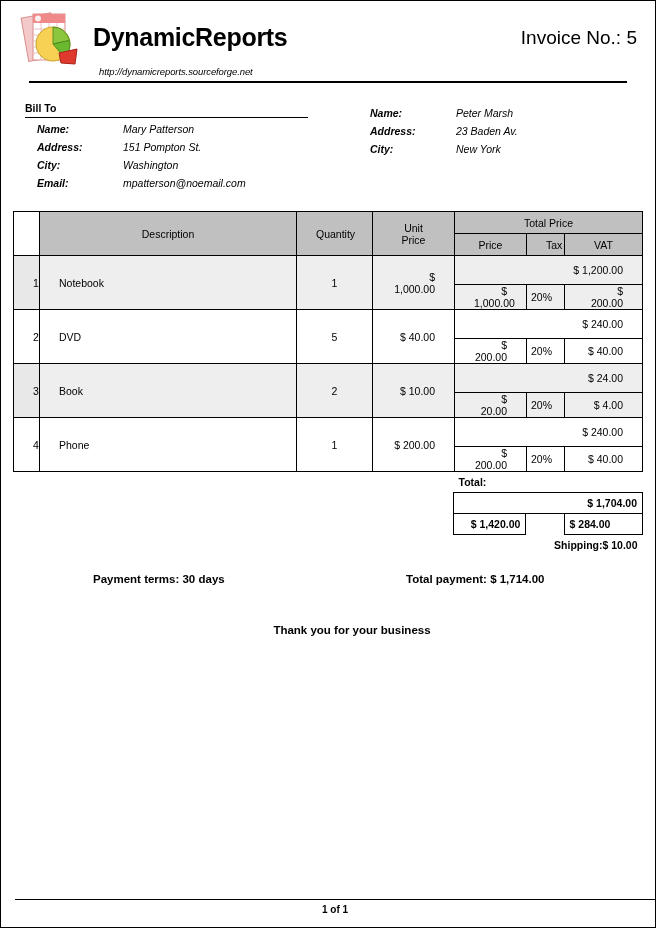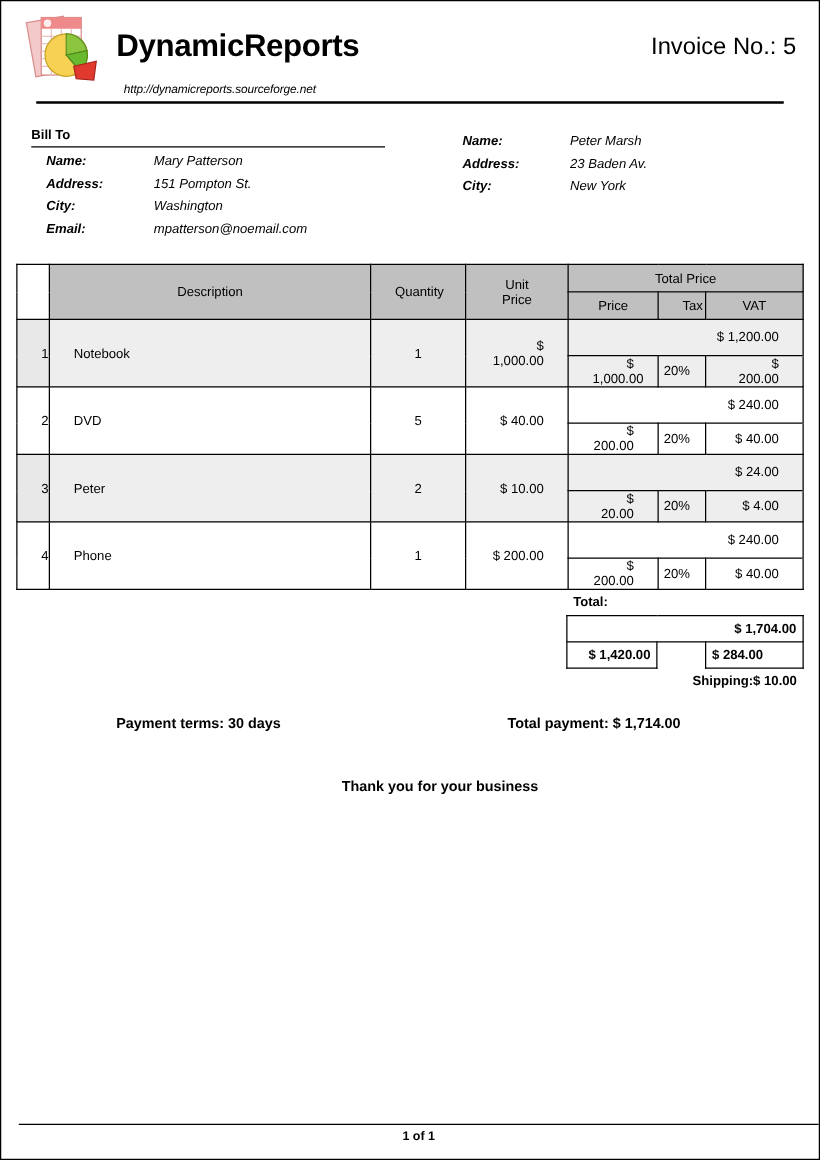--- a/index.html
+++ b/index.html
@@ -377,21 +377,21 @@
           <td class="cell-total-big" colspan="3">$ 240.00</td>
         </tr>
         <tr>
           <td class="cell-sub">$ 200.00</td>
           <td class="cell-sub tax">20%</td>
           <td class="cell-sub">$ 40.00</td>
         </tr>
 
         <tr class="band">
           <td class="cell-idx shade-idx" rowspan="2">3</td>
-          <td class="cell-desc" rowspan="2">Peter</td>
+          <td class="cell-desc" rowspan="2">Book</td>
           <td class="cell-qty" rowspan="2">2</td>
           <td class="cell-unit" rowspan="2">$ 10.00</td>
           <td class="cell-total-big" colspan="3">$ 24.00</td>
         </tr>
         <tr class="band">
           <td class="cell-sub">$ 20.00</td>
           <td class="cell-sub tax">20%</td>
           <td class="cell-sub">$ 4.00</td>
         </tr>
 

